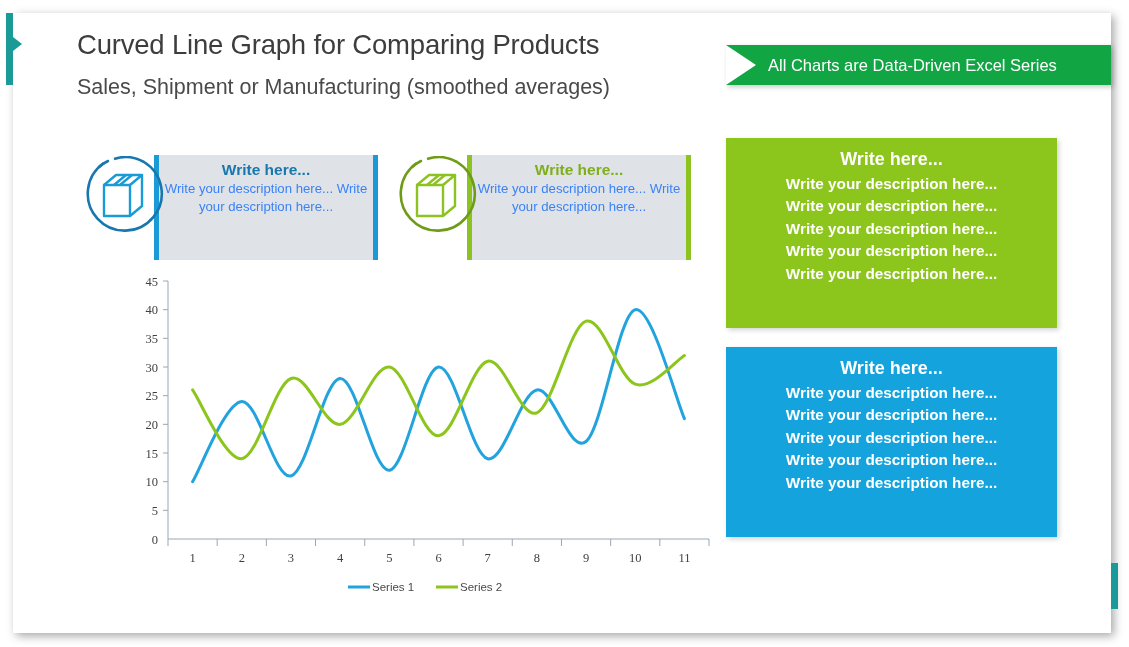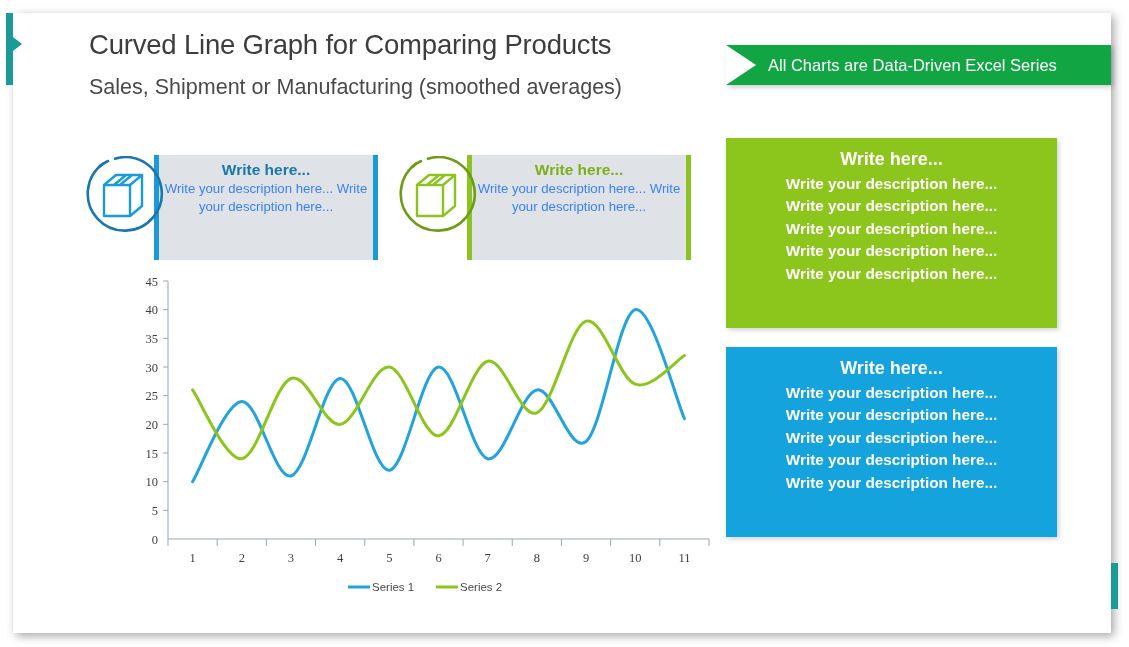--- a/index.html
+++ b/index.html
@@ -30,21 +30,21 @@
     border-bottom: 7px solid transparent;
     border-left: 9px solid #1a9b97;
   }
   .teal-bar-bottom {
     position: absolute; right: -7px; bottom: 24px;
     width: 7px; height: 46px;
     background: #1a9b97;
   }
 
   
-  #title-block { position: absolute; left: 76px; top: 16px; }
+  #title-block { position: absolute; left: 64px; top: 16px; }
   #main-title {
     font-size: 27.5px; color: #3d3d3d; font-weight: 400;
     letter-spacing: -0.2px; white-space: nowrap;
   }
   #sub-title {
     font-size: 21.5px; color: #4a4a4a; font-weight: 400;
     margin-top: 14px; white-space: nowrap;
   }
 
   

